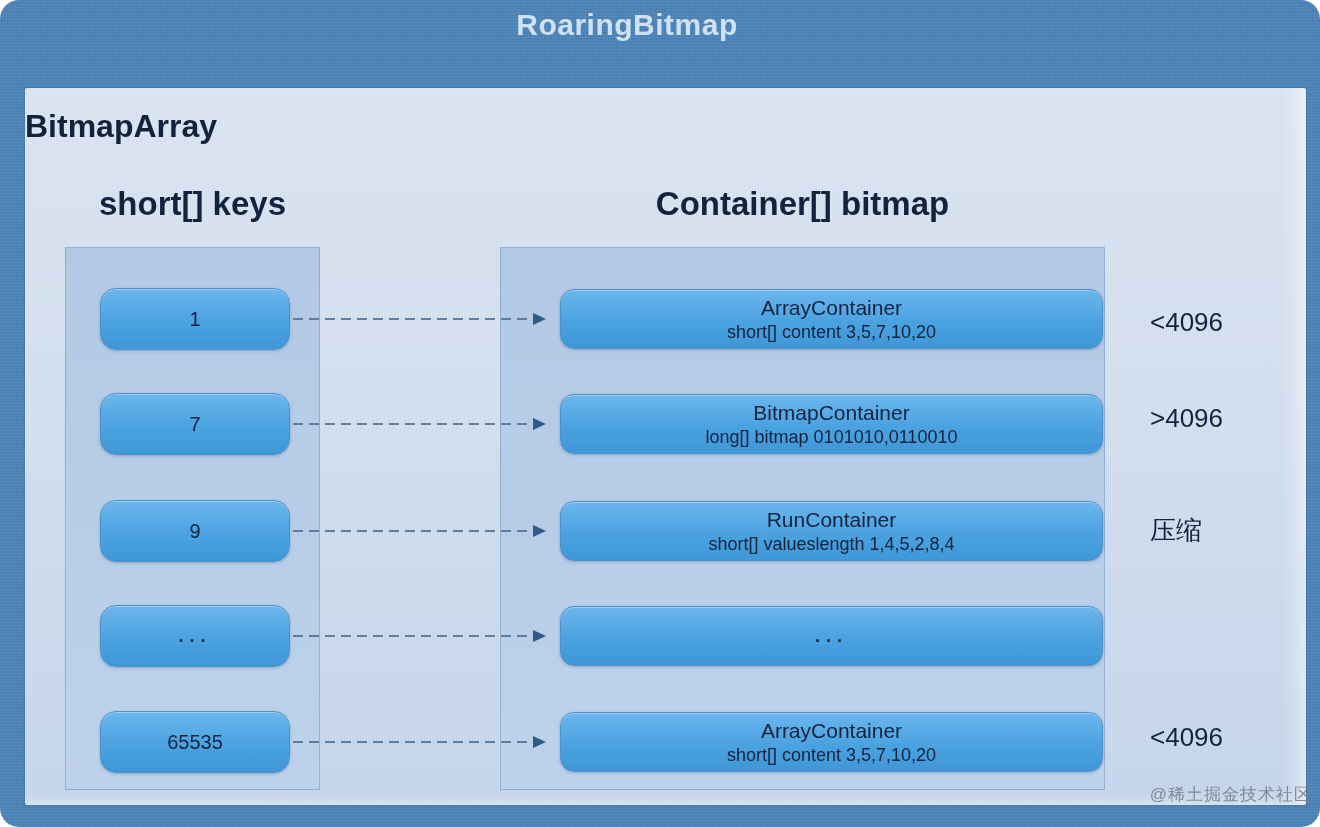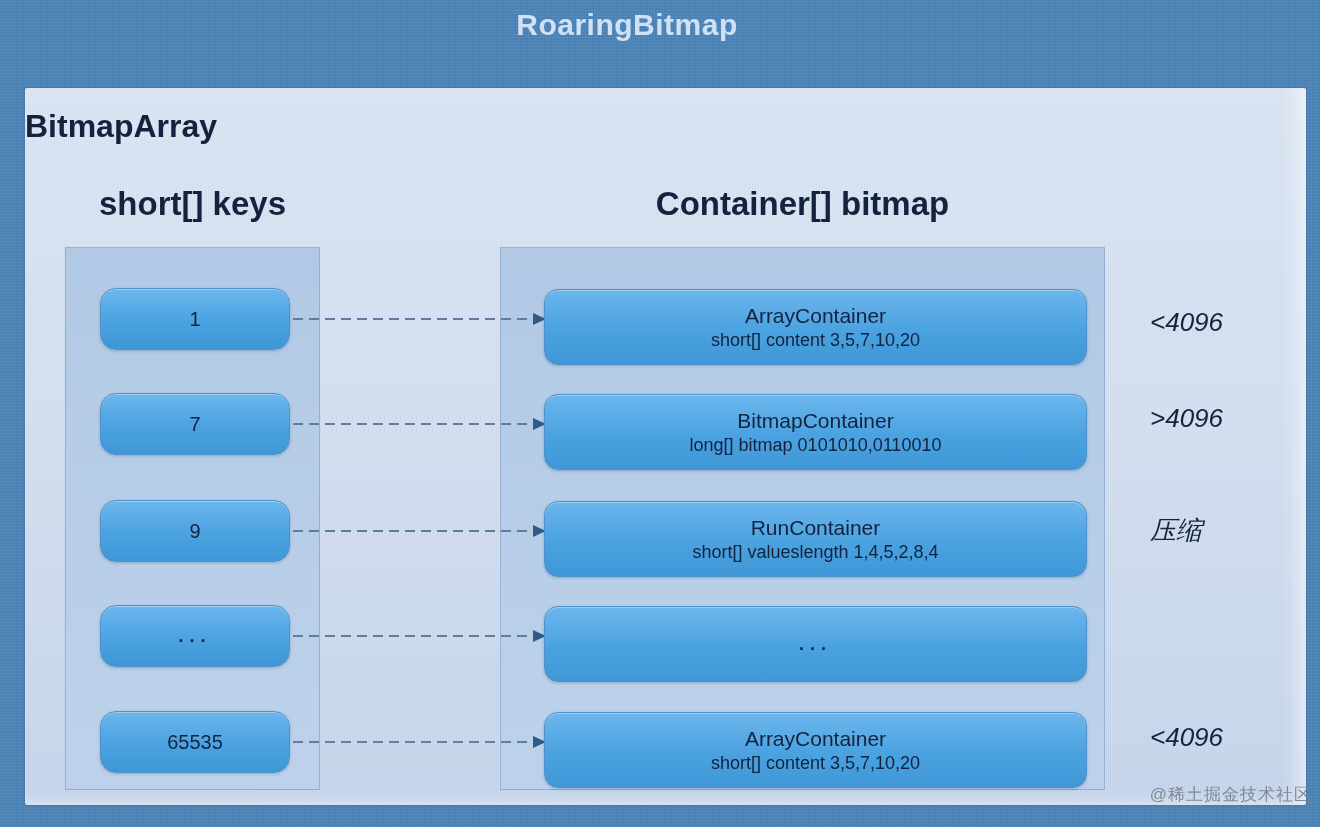--- a/index.html
+++ b/index.html
@@ -7,20 +7,21 @@
     width:1320px;height:827px;overflow:hidden;position:relative;
     font-family:"Liberation Sans",sans-serif;
     -webkit-font-smoothing:antialiased;
   }
   .stage{
     position:absolute;inset:0;
     background-color:#4a81b5;
     background-image:
       repeating-linear-gradient(0deg, rgba(255,255,255,.05) 0 1px, transparent 1px 3px),
       repeating-linear-gradient(90deg, rgba(255,255,255,.045) 0 1px, transparent 1px 3px);
+    border-radius: 19px;
   }
   .page-title{
     position:absolute;top:8px;left:0;width:1254px;margin:0;
     text-align:center;font-size:30px;font-weight:bold;color:#cfe1f4;
     letter-spacing:.5px;
   }
   .panel{
     position:absolute;left:25px;top:88px;width:1281px;height:717px;
     border-radius:2px;box-sizing:border-box;
     background-image:
@@ -51,28 +52,28 @@
   .arrows{position:absolute;left:0;top:0;}
   .node{
     position:absolute;box-sizing:border-box;
     background:linear-gradient(180deg,#6cb6ed 0%,#4aa2e0 55%,#3f97d7 100%);
     border:1px solid #4e92c9;
     box-shadow:0 1px 3px rgba(25,60,100,.28), inset 0 1px 0 rgba(255,255,255,.35);
     color:#13233e;
     display:flex;align-items:center;justify-content:center;
   }
   .key-box{left:75px;width:190px;height:62px;border-radius:16px;font-size:20px;}
-  .cbox{left:519px;width:543px;height:76px;border-radius:14px;flex-direction:column;}
+  .cbox{left:535px;width:543px;height:60px;border-radius:14px;flex-direction:column;}
   .cbox-title{font-size:21px;line-height:26px;}
   .cbox-sub{font-size:18px;line-height:22px;}
   .cbox-sub:empty{display:none;}
   .ellipsis-label{letter-spacing:6px;font-weight:bold;font-size:18px;}
   .note{
     position:absolute;left:1125px;width:150px;text-align:left;
-    font-size:26px;line-height:34px;color:#13233e;font-style:italic;
+    font-size:26px;line-height:34px;color:#13233e;
   }
   .watermark{
     position:absolute;right:8px;top:783px;
     font-size:17px;letter-spacing:1px;color:rgba(118,126,137,.88);margin-left:20px;
   }
 </style>
 </head>
 <body>
 
 <div class="stage">

